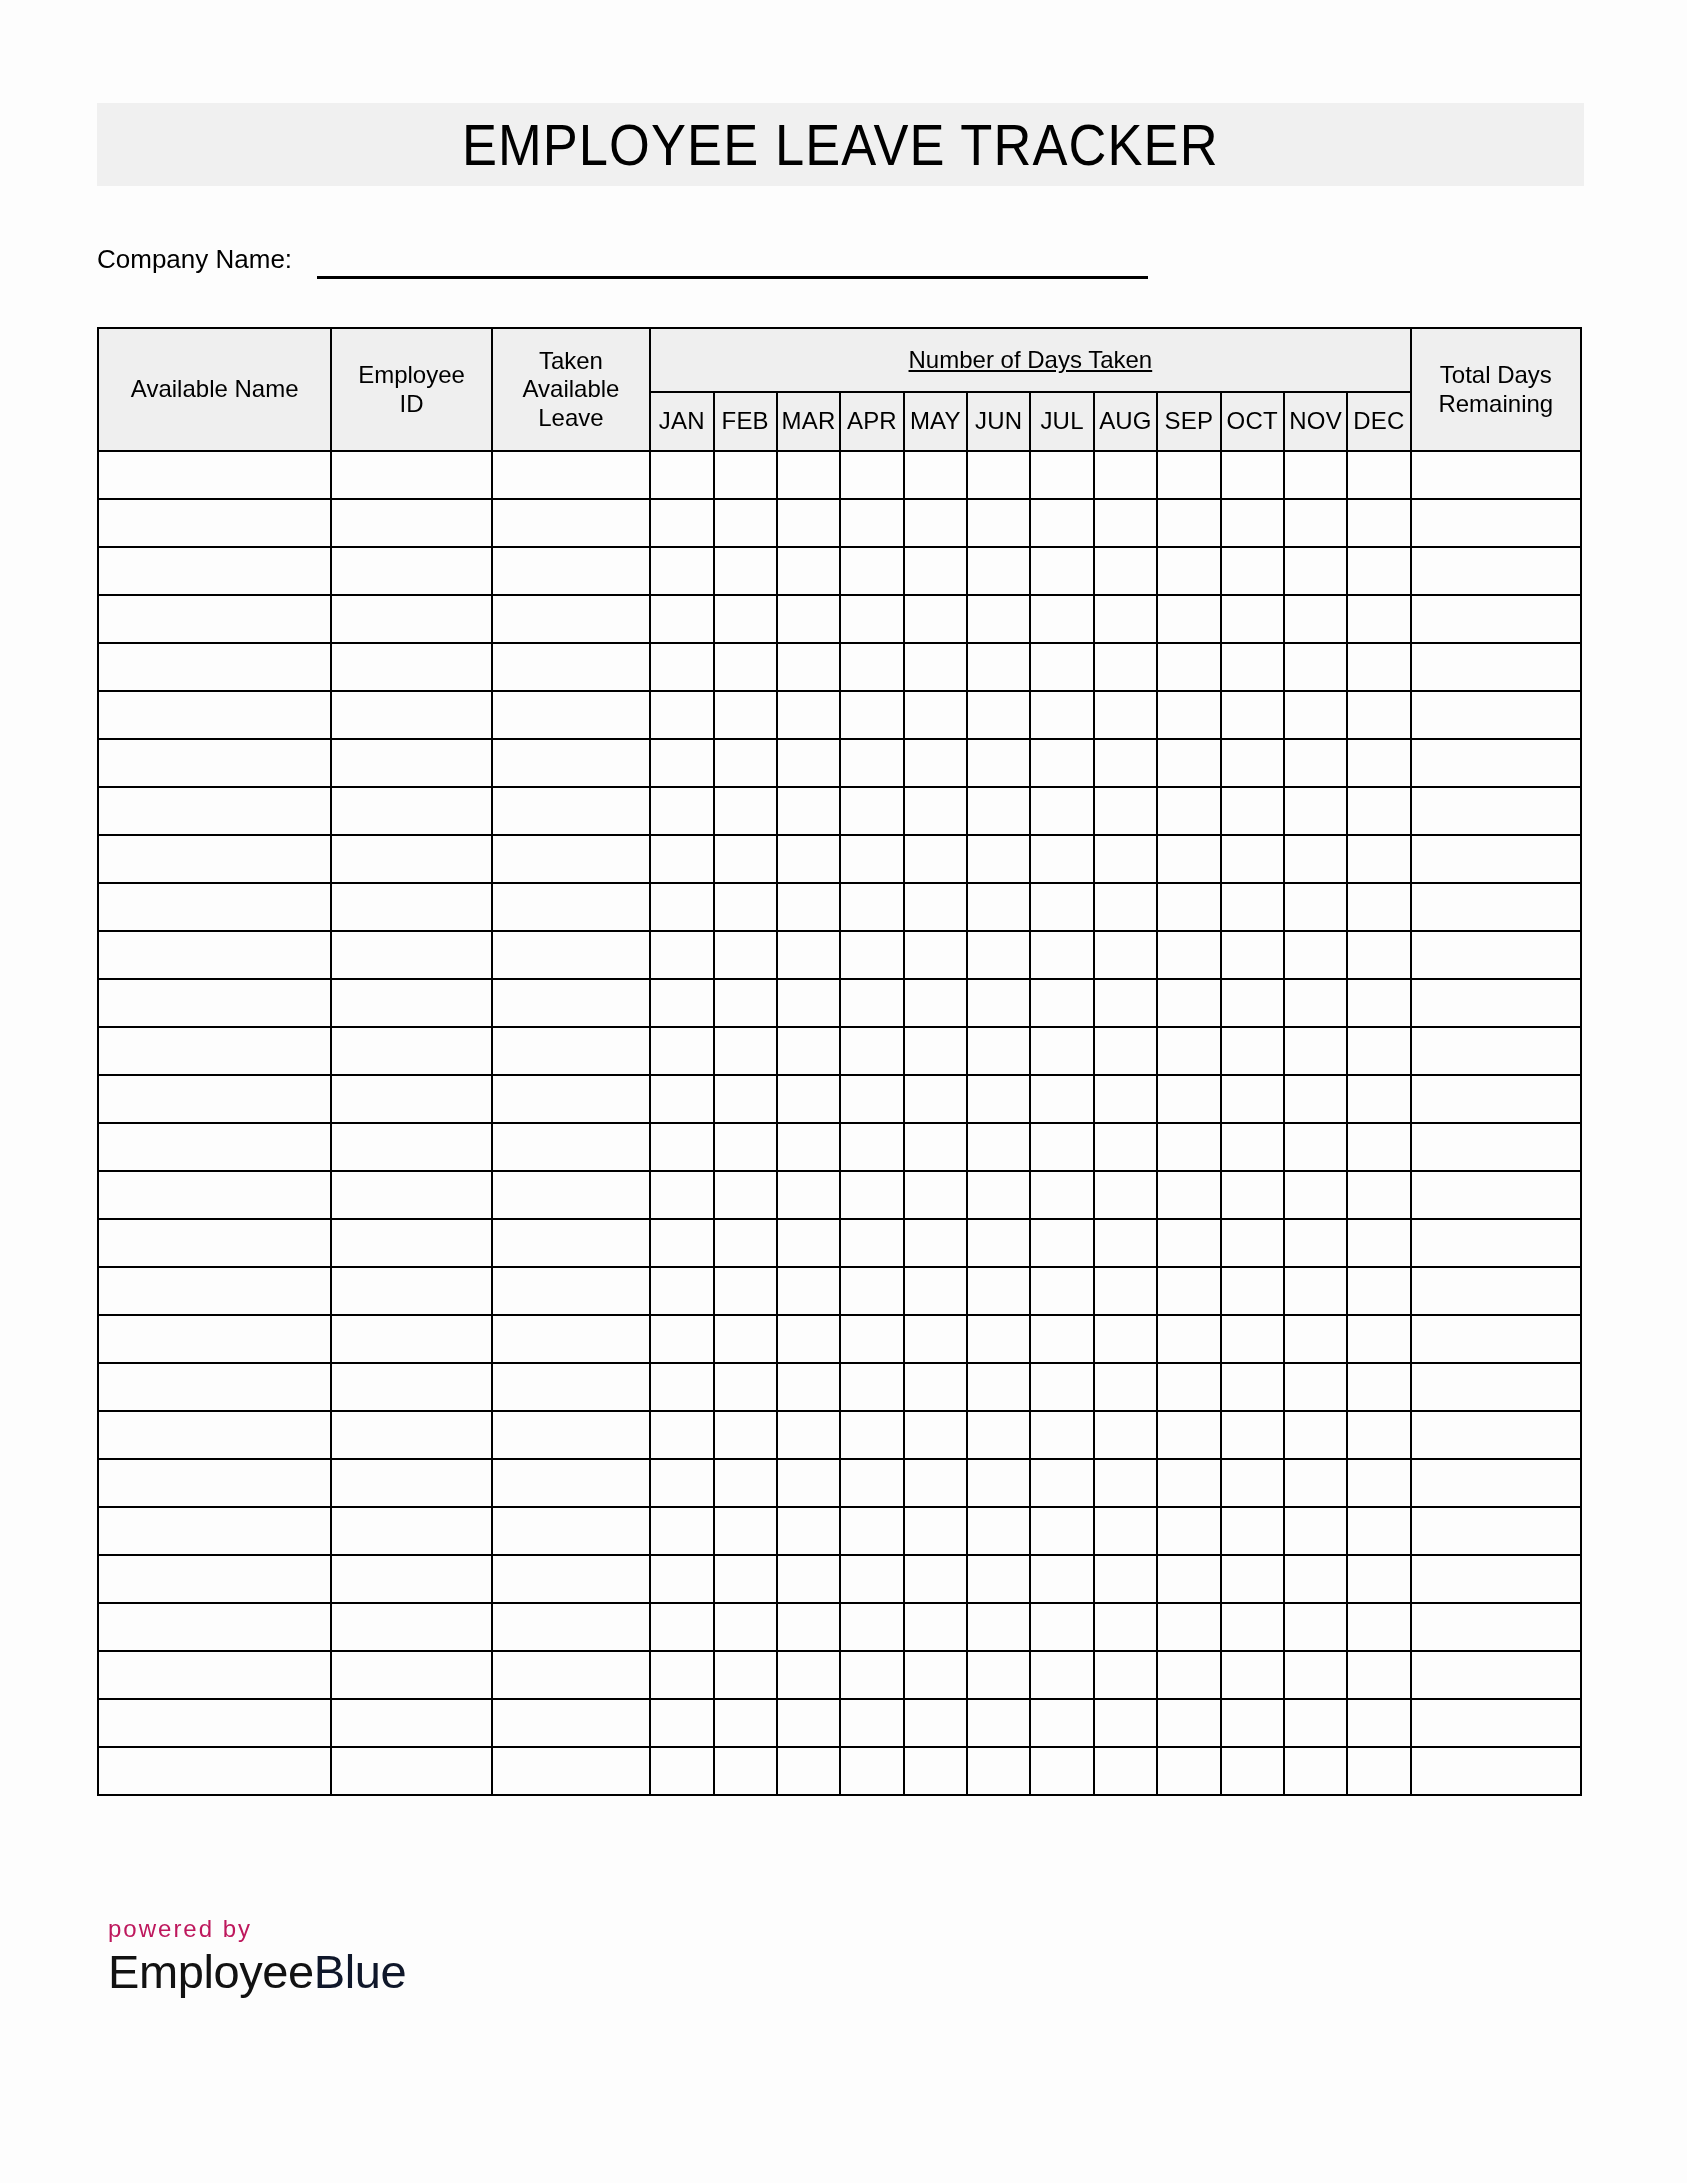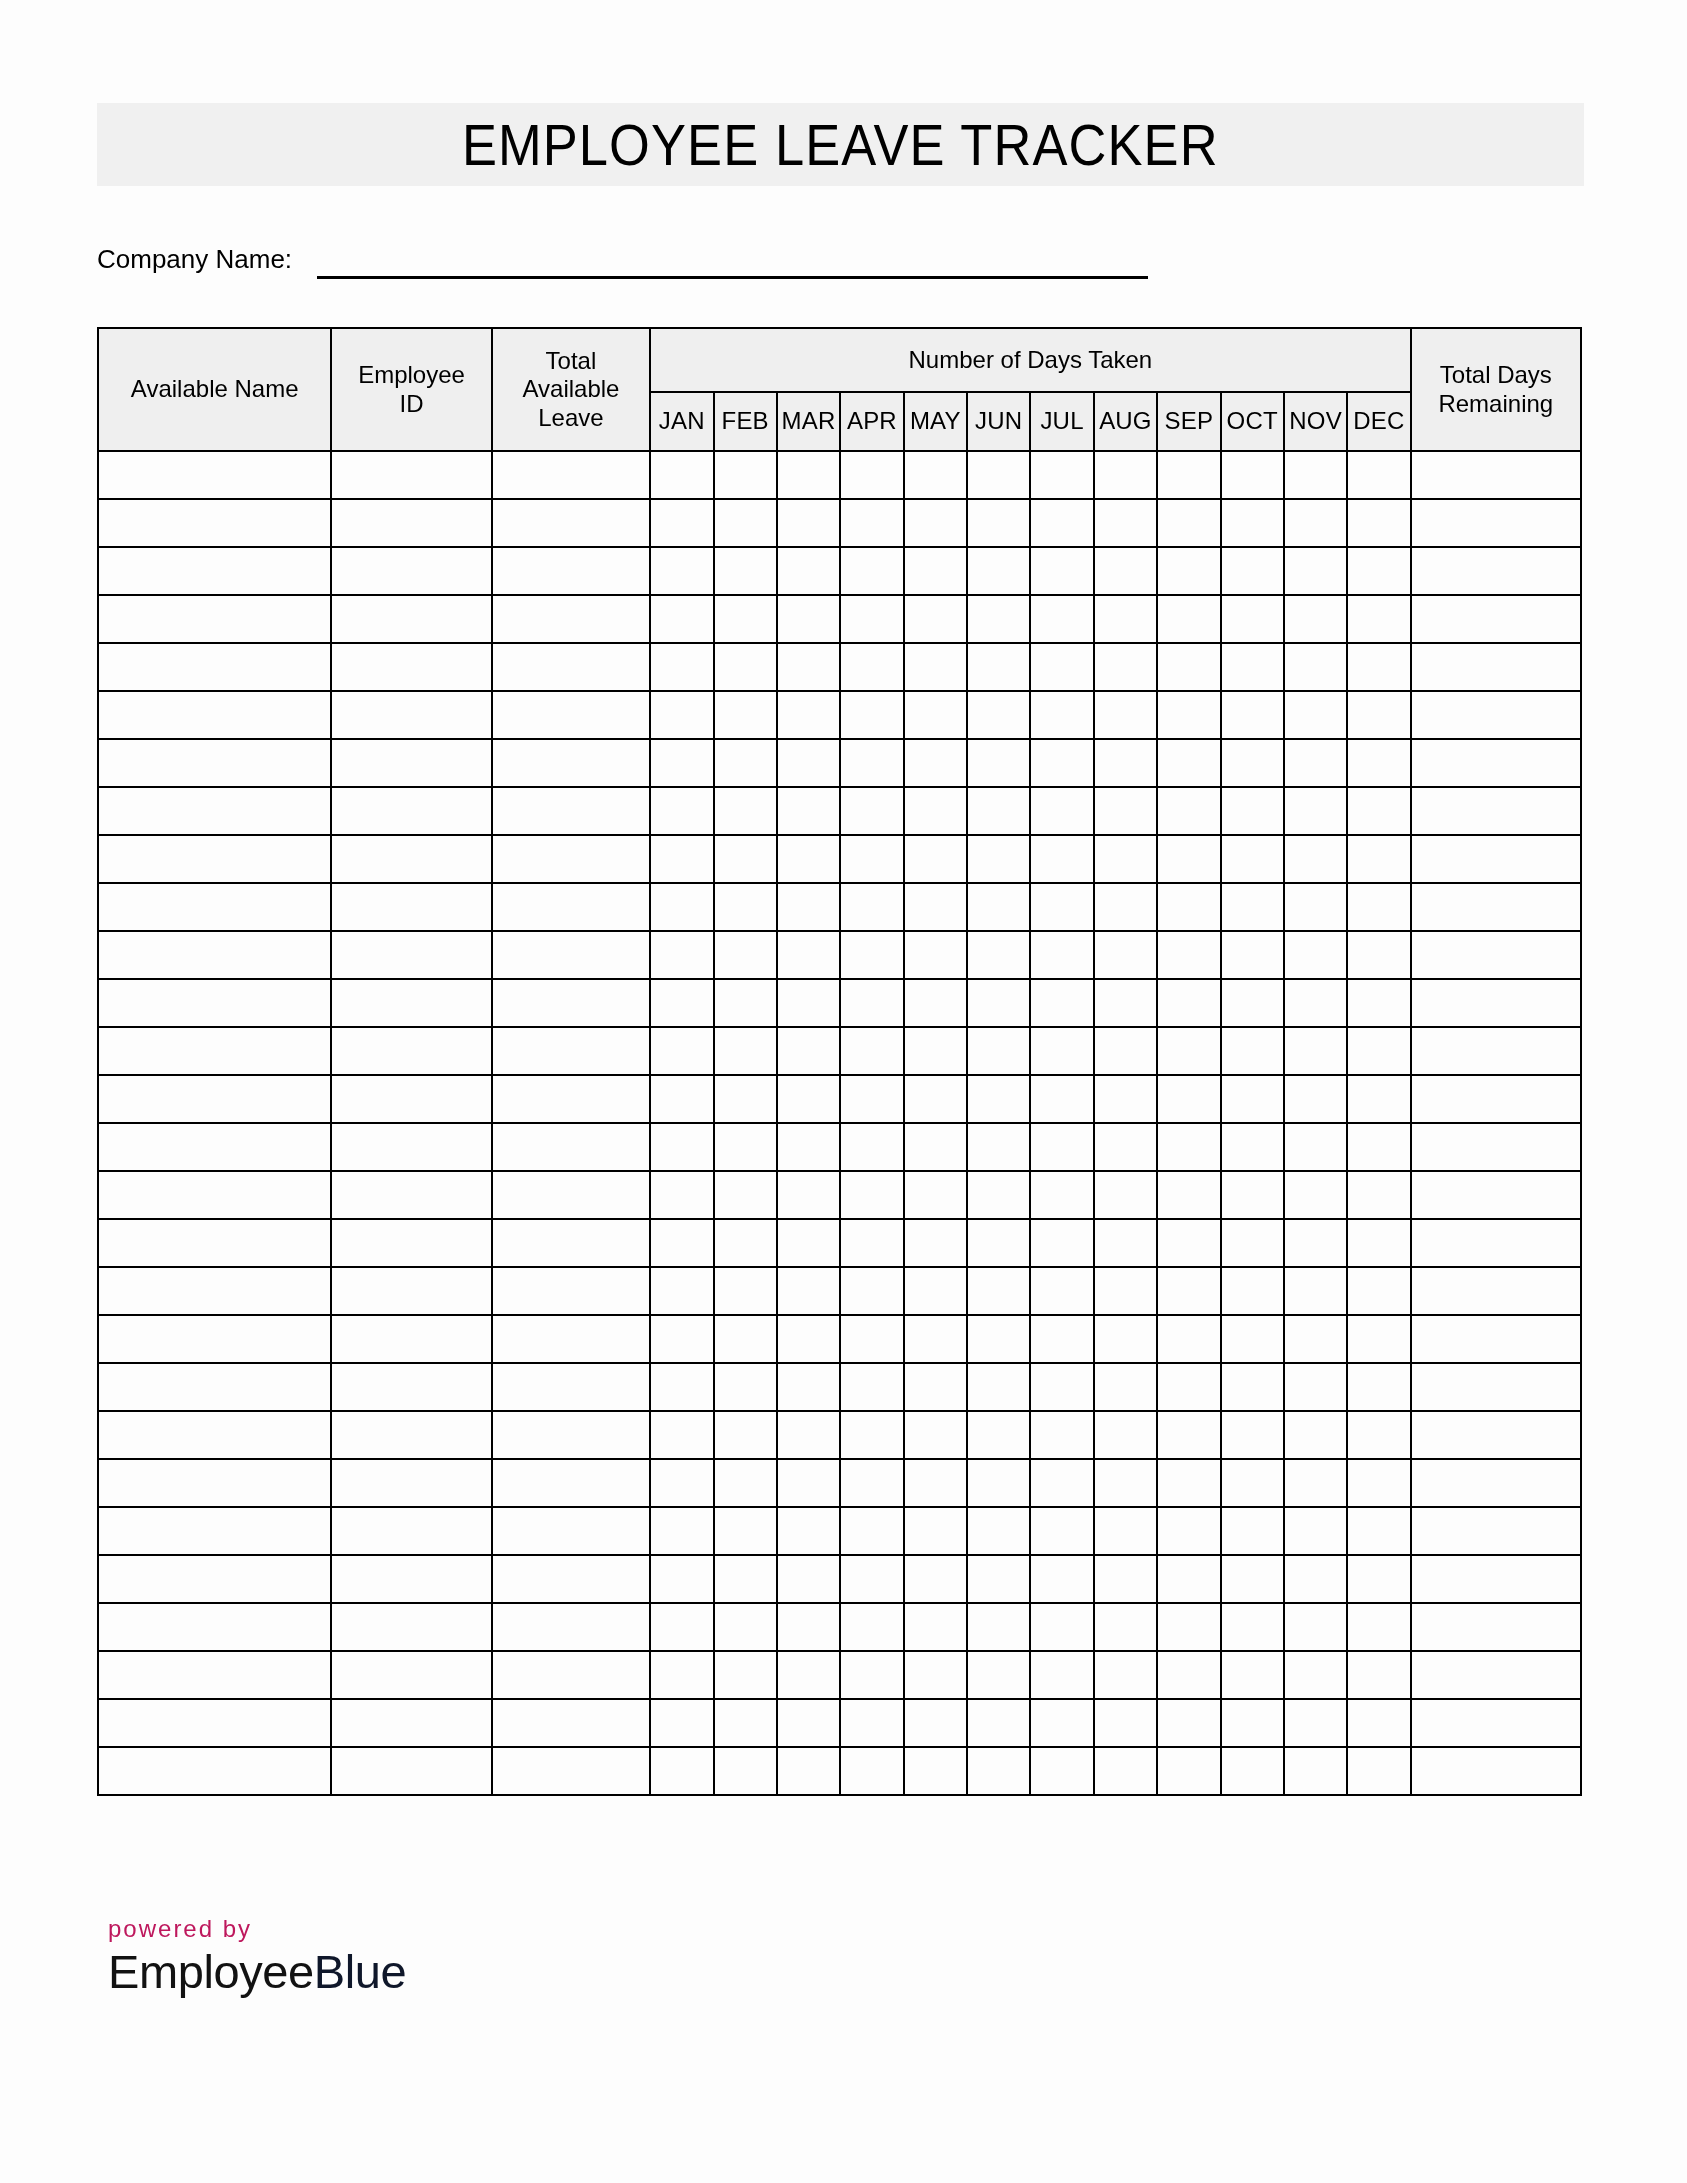--- a/index.html
+++ b/index.html
@@ -107,20 +107,21 @@
   th.h-name   { width: 228px; }
   th.h-id     { width: 155px; }
   th.h-avail  { width: 153px; }
   th.h-month  { width: 72px; }
   th.h-remain { width: 165px; }
 
   th.h-days {
     font-size: 24px;
     font-weight: 400;
     height: 55px;
+    text-decoration: underline;
   }
   th.h-month {
     font-weight: bold;
     font-size: 22px;
     letter-spacing: 0.2px;
     height: 51px;
   }
   .hdr-stack { display: block; }
   .hdr-stack span { display: block; }
 
@@ -178,21 +179,21 @@
       <tr>
         <th class="h-name" rowspan="2">Available Name</th>
         <th class="h-id" rowspan="2">
           <span class="hdr-stack">
             <span>Employee</span>
             <span>ID</span>
           </span>
         </th>
         <th class="h-avail" rowspan="2">
           <span class="hdr-stack">
-            <span>Total</span>
+            <span>Taken</span>
             <span>Available</span>
             <span>Leave</span>
           </span>
         </th>
         <th class="h-days" colspan="12">Number of Days Taken</th>
         <th class="h-remain" rowspan="2">
           <span class="hdr-stack">
             <span>Total Days</span>
             <span>Remaining</span>
           </span>

